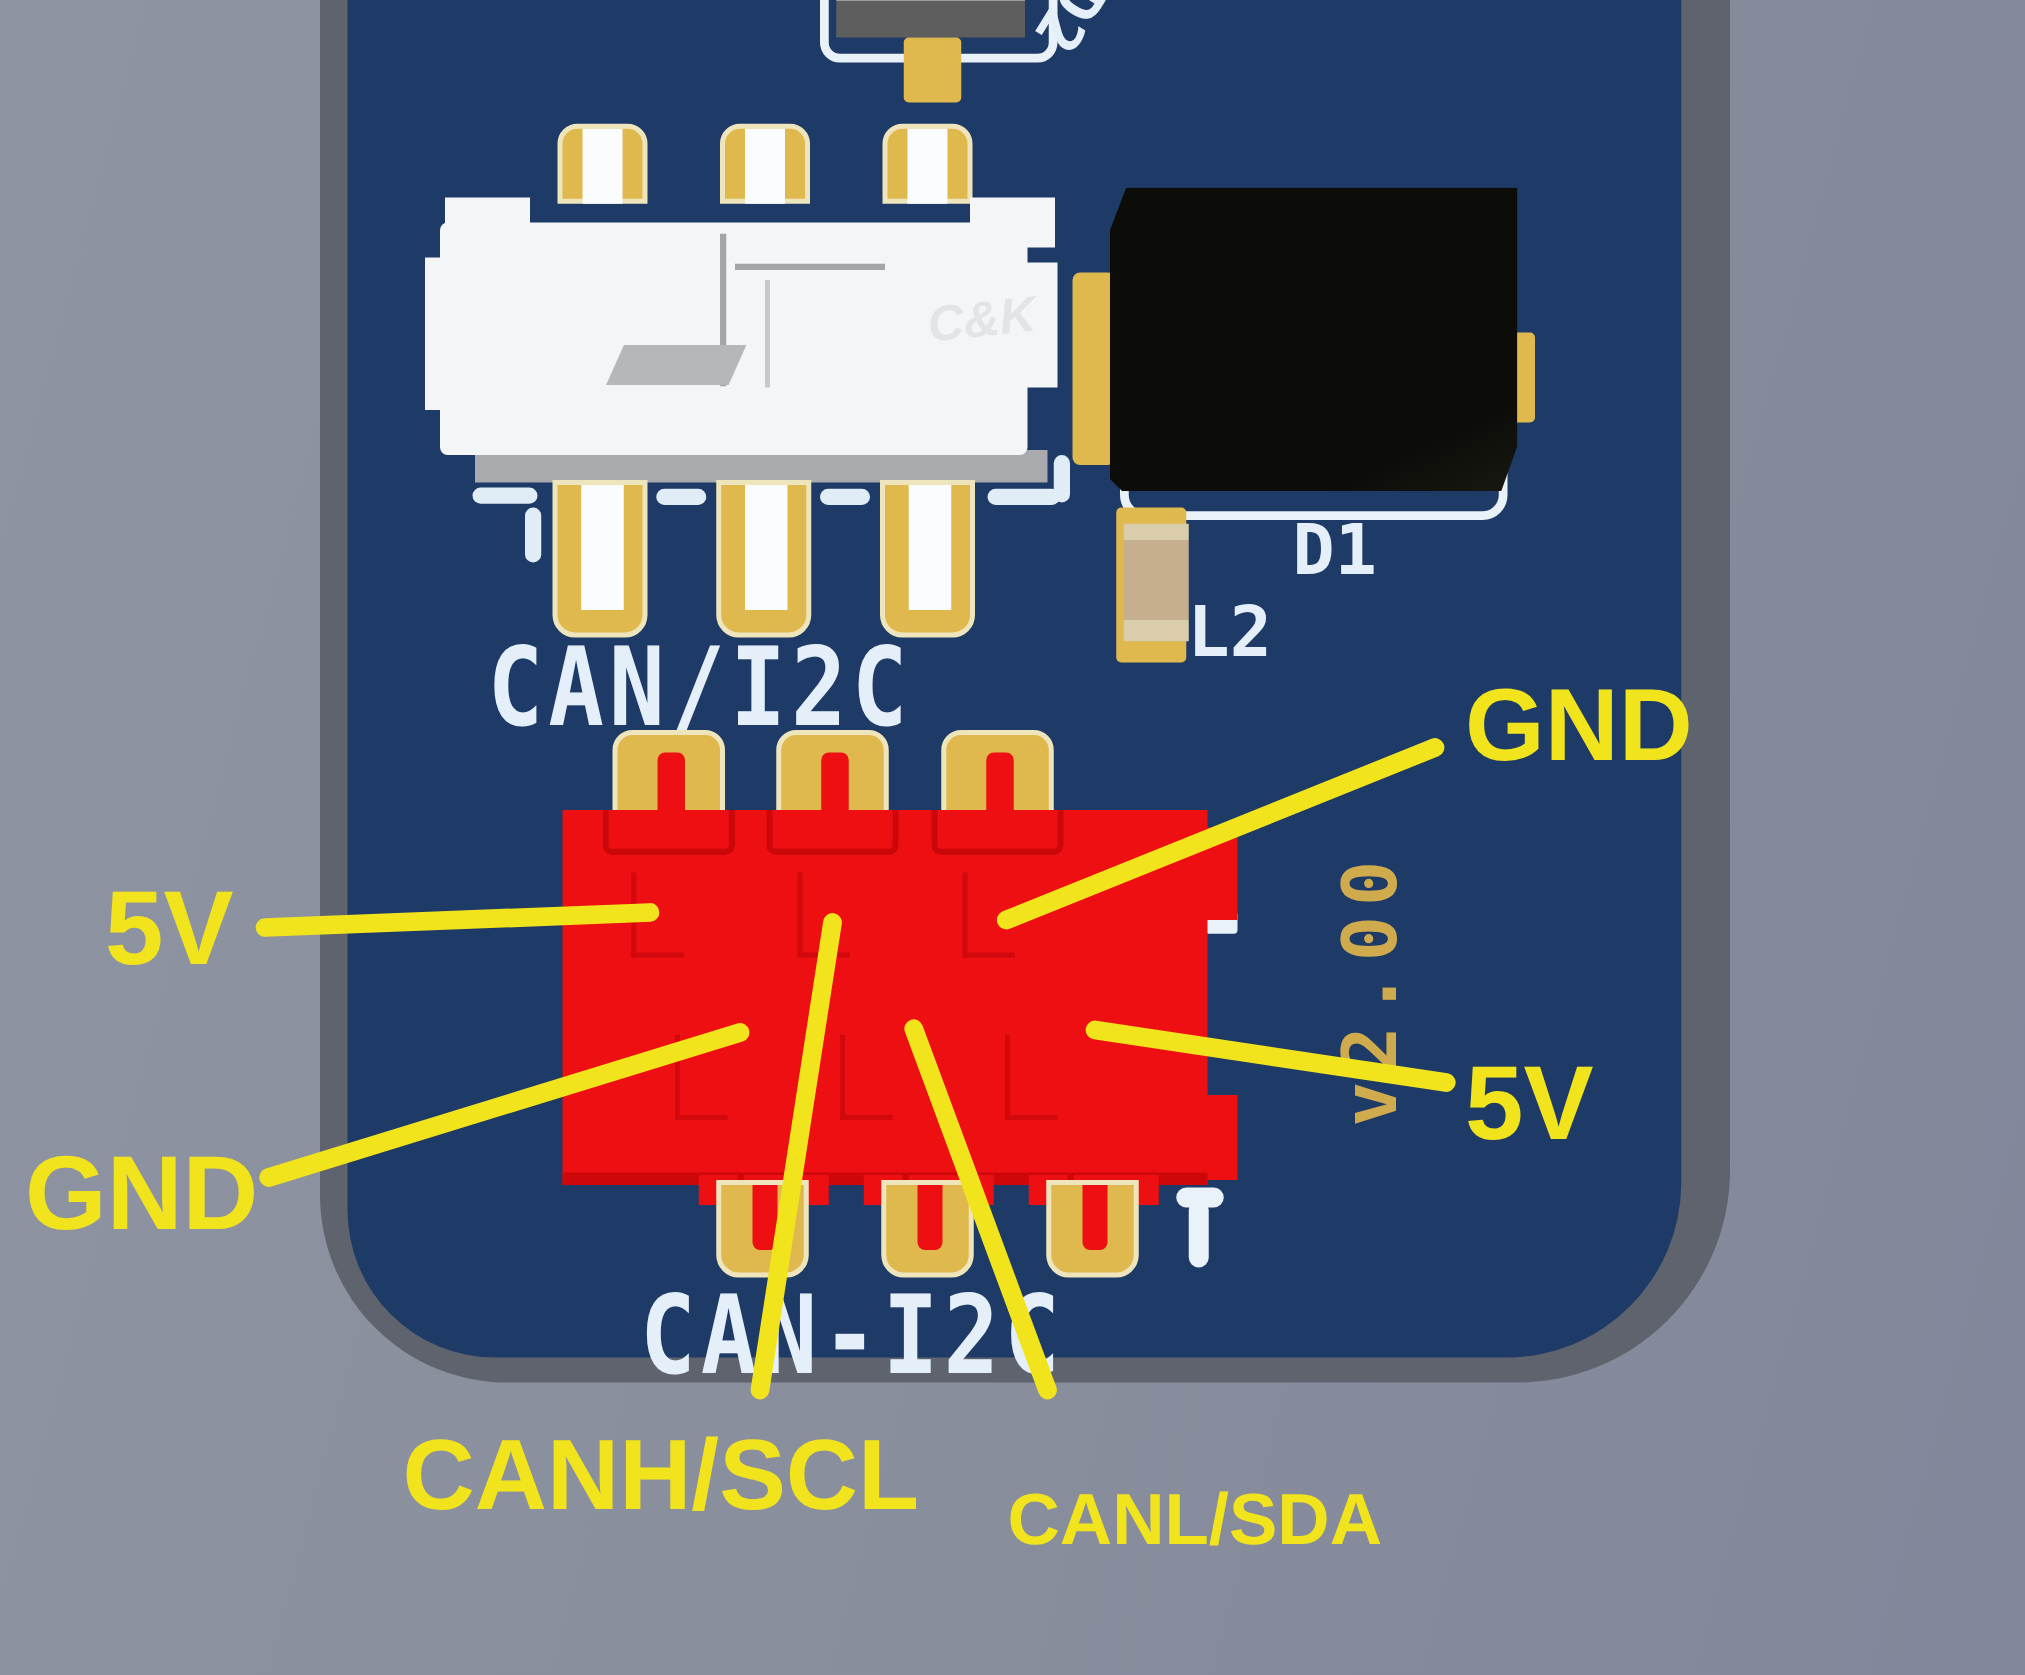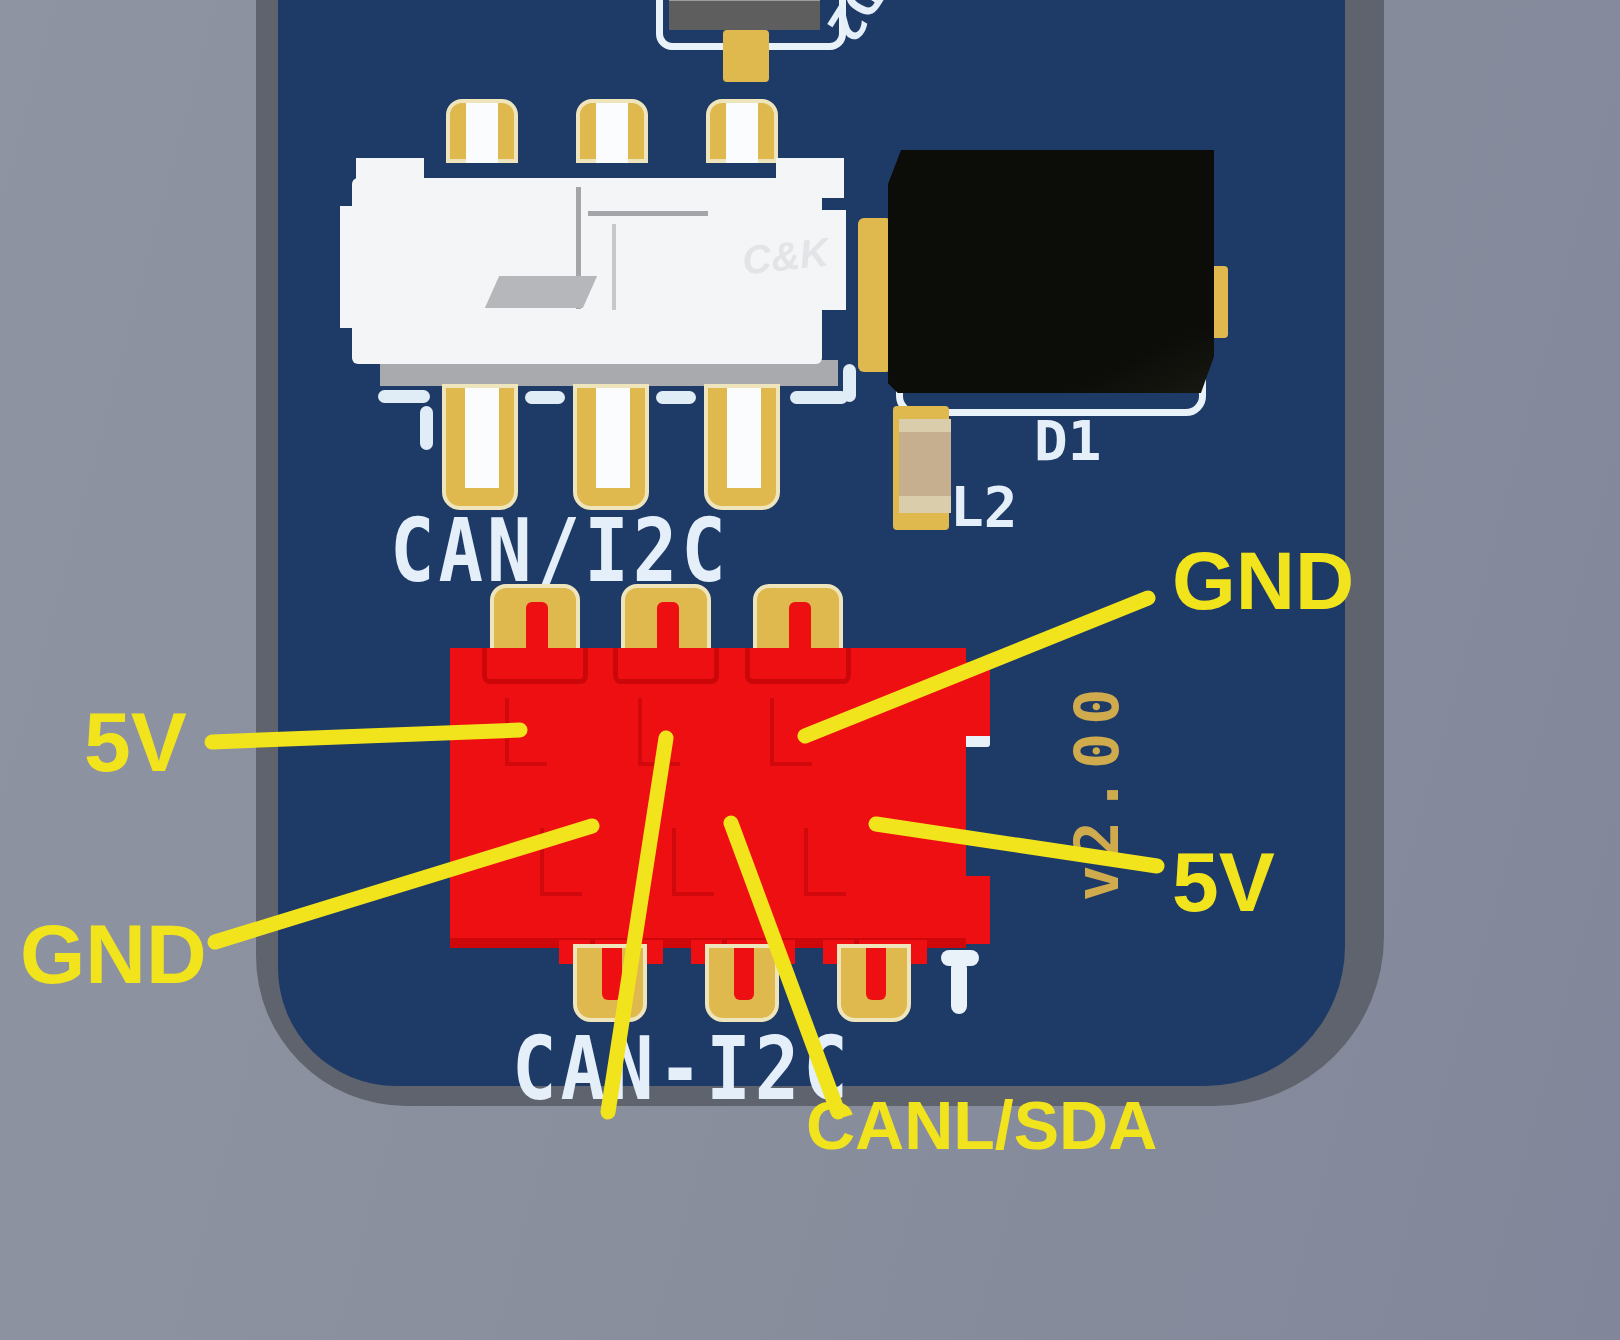--- a/index.html
+++ b/index.html
@@ -163,15 +163,16 @@
     <line x1="1157" y1="866" x2="876" y2="824" stroke="#f2e41c" stroke-width="15" stroke-linecap="round"></line>
     <line x1="215" y1="942" x2="592" y2="826" stroke="#f2e41c" stroke-width="15" stroke-linecap="round"></line>
     <line x1="608" y1="1112" x2="666" y2="738" stroke="#f2e41c" stroke-width="15" stroke-linecap="round"></line>
     <line x1="838" y1="1112" x2="731" y2="823" stroke="#f2e41c" stroke-width="15" stroke-linecap="round"></line>
   </svg>
 
   <div class="abs ann" style="left:84px;top:694px;font-size:84px;">5V</div>
   <div class="abs ann" style="left:1172px;top:534px;font-size:82px;">GND</div>
   <div class="abs ann" style="left:20px;top:906px;font-size:84px;">GND</div>
   <div class="abs ann" style="left:1172px;top:834px;font-size:84px;">5V</div>
-  <div class="abs ann" style="left:806px;top:1086px;font-size:68px;">CANL/SDA</div>
+  <div class="abs ann" style="left:322px;top:1134px;font-size:80px;">CANH/SCL</div>
+  <div class="abs ann" style="left:806px;top:1182px;font-size:58px;">CANL/SDA</div>
 
 </div>
 
 </body></html>

